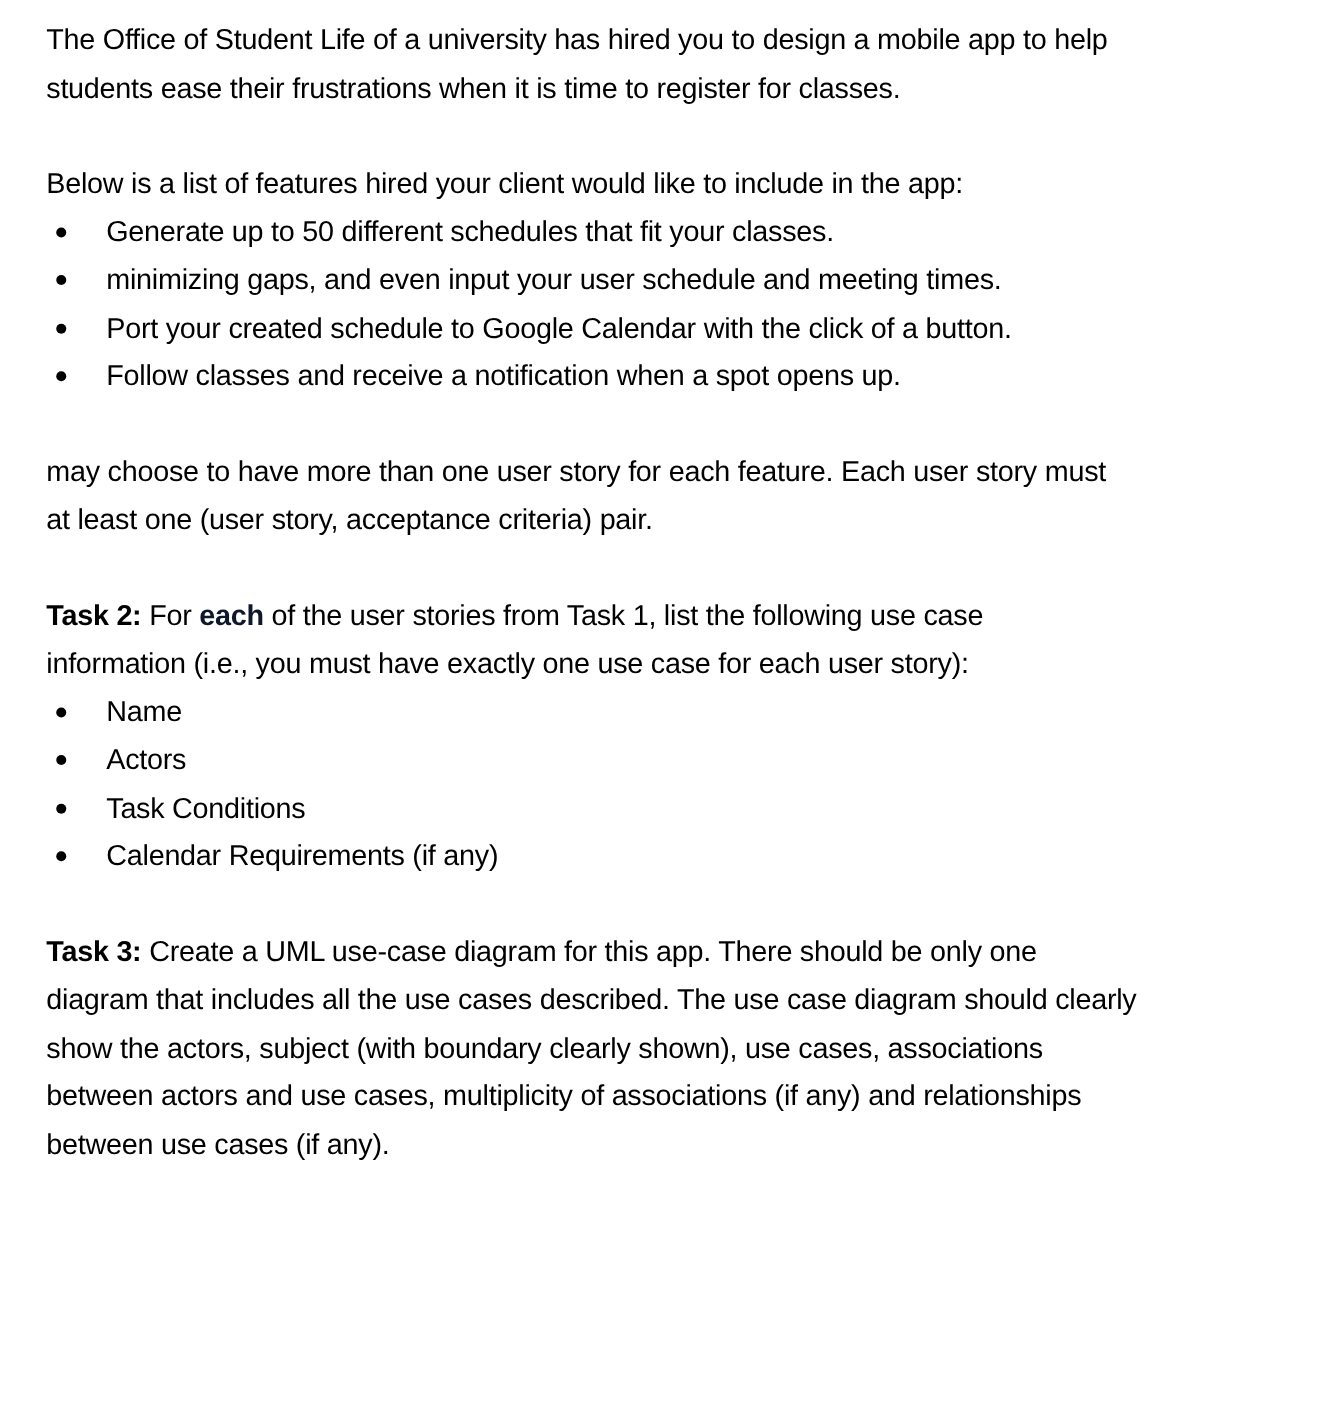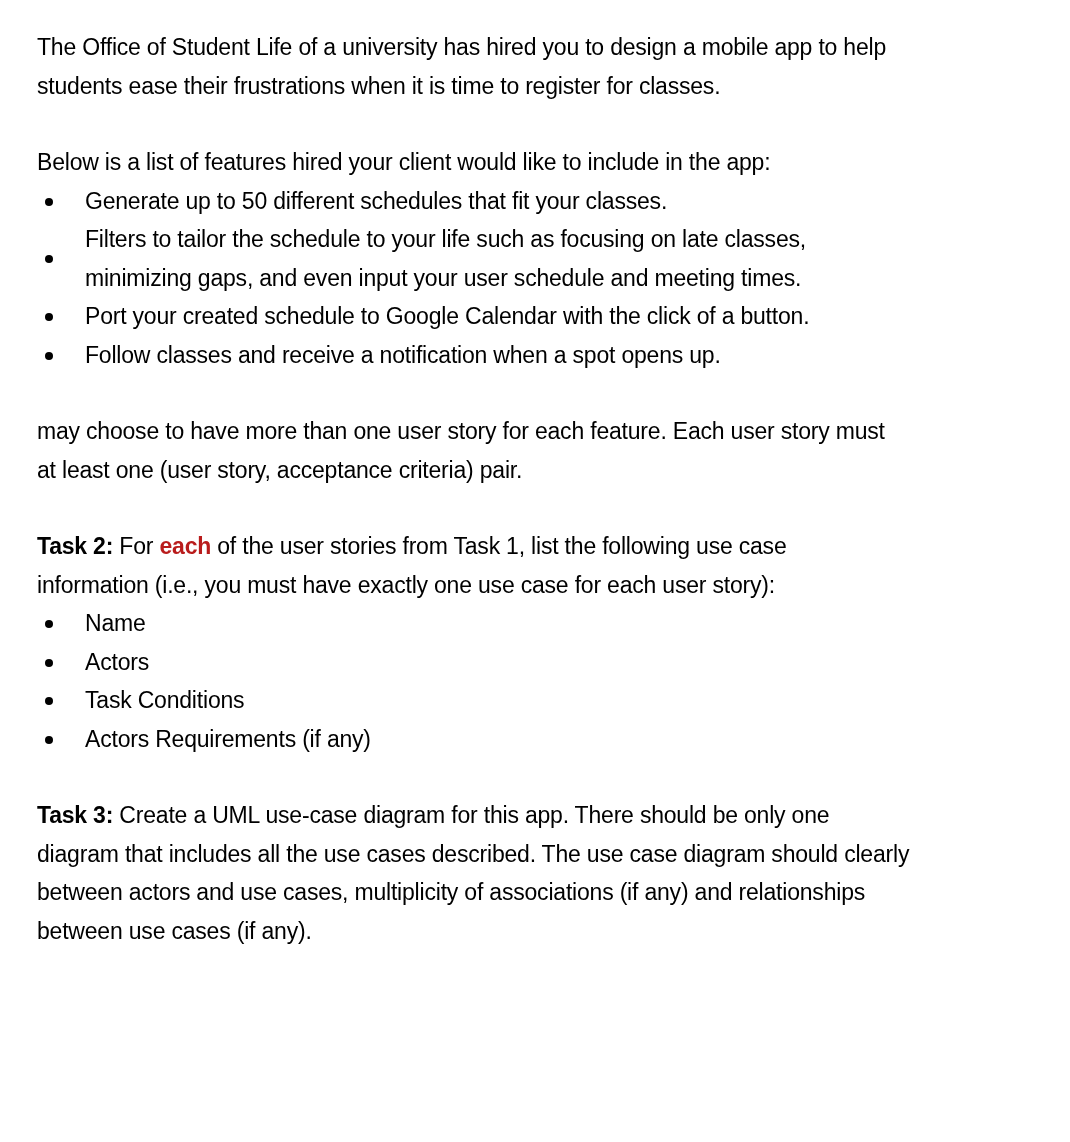--- a/index.html
+++ b/index.html
@@ -4,39 +4,39 @@
 <style>
   html, body {
     margin: 0;
     padding: 0;
     background: #ffffff;
   }
   .doc {
     width: 1070px;
     min-height: 1142px;
     box-sizing: border-box;
-    padding: 28px 48px 0 37px;
+    padding: 12px 48px 0 37px;
     font-family: "Liberation Sans", "DejaVu Sans", sans-serif;
     font-size: 23px;
     line-height: 38.5px;
     color: #000000;
     letter-spacing: -0.2px;
   }
   .para { margin: 0; }
   .para.gap-after { margin-bottom: 38px; }
   .line { min-height: 38.5px; }
   .bold { font-weight: bold; }
-  .red  { color: #b91c1c; font-weight: bold; }
+  .red  { color: #0f172a; font-weight: bold; }
   ul.bullets {
     list-style: none;
     margin: 0;
     padding: 0;
   }
   ul.bullets.gap-after { margin-bottom: 38px; }
-  li.bullet-item { display: flex; align-items: center; }
+  li.bullet-item { display: flex; align-items: flex-start; }
   .dot {
     flex: 0 0 40px;
     margin-left: 8px;
     height: 38.5px;
     position: relative;
   }
   .dot::before {
     content: "";
     position: absolute;
     left: 0;
@@ -65,21 +65,20 @@
   <ul class="bullets gap-after">
     <li class="bullet-item">
       <span class="dot"></span>
       <span class="li-text">
         <span class="line">Generate up to 50 different schedules that fit your classes.</span>
       </span>
     </li>
     <li class="bullet-item">
       <span class="dot"></span>
       <span class="li-text">
-        <span class="line" style="display:block">Filters to tailor the schedule to your life such as focusing on late classes,</span>
         <span class="line" style="display:block">minimizing gaps, and even input your user schedule and meeting times.</span>
       </span>
     </li>
     <li class="bullet-item">
       <span class="dot"></span>
       <span class="li-text">
         <span class="line">Port your created schedule to Google Calendar with the click of a button.</span>
       </span>
     </li>
     <li class="bullet-item">
@@ -108,24 +107,25 @@
     <li class="bullet-item">
       <span class="dot"></span>
       <span class="li-text line">Actors</span>
     </li>
     <li class="bullet-item">
       <span class="dot"></span>
       <span class="li-text line">Task Conditions</span>
     </li>
     <li class="bullet-item">
       <span class="dot"></span>
-      <span class="li-text line">Actors Requirements (if any)</span>
+      <span class="li-text line">Calendar Requirements (if any)</span>
     </li>
   </ul>
 
   <div class="para">
     <div class="line"><span class="bold">Task 3:</span><span> Create a UML use-case diagram for this app. There should be only one</span></div>
     <div class="line">diagram that includes all the use cases described. The use case diagram should clearly</div>
+    <div class="line">show the actors, subject (with boundary clearly shown), use cases, associations</div>
     <div class="line">between actors and use cases, multiplicity of associations (if any) and relationships</div>
     <div class="line">between use cases (if any).</div>
   </div>
 
 </div>
 
 </body></html>

